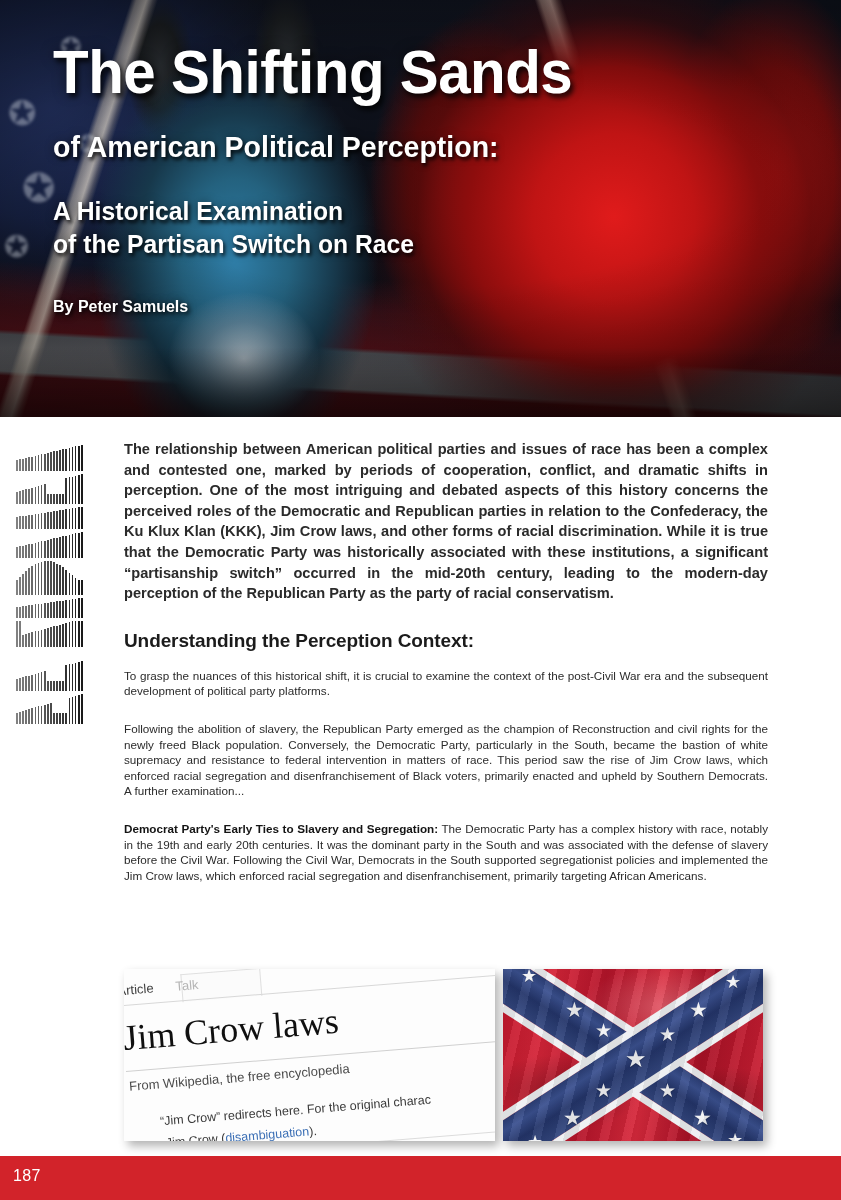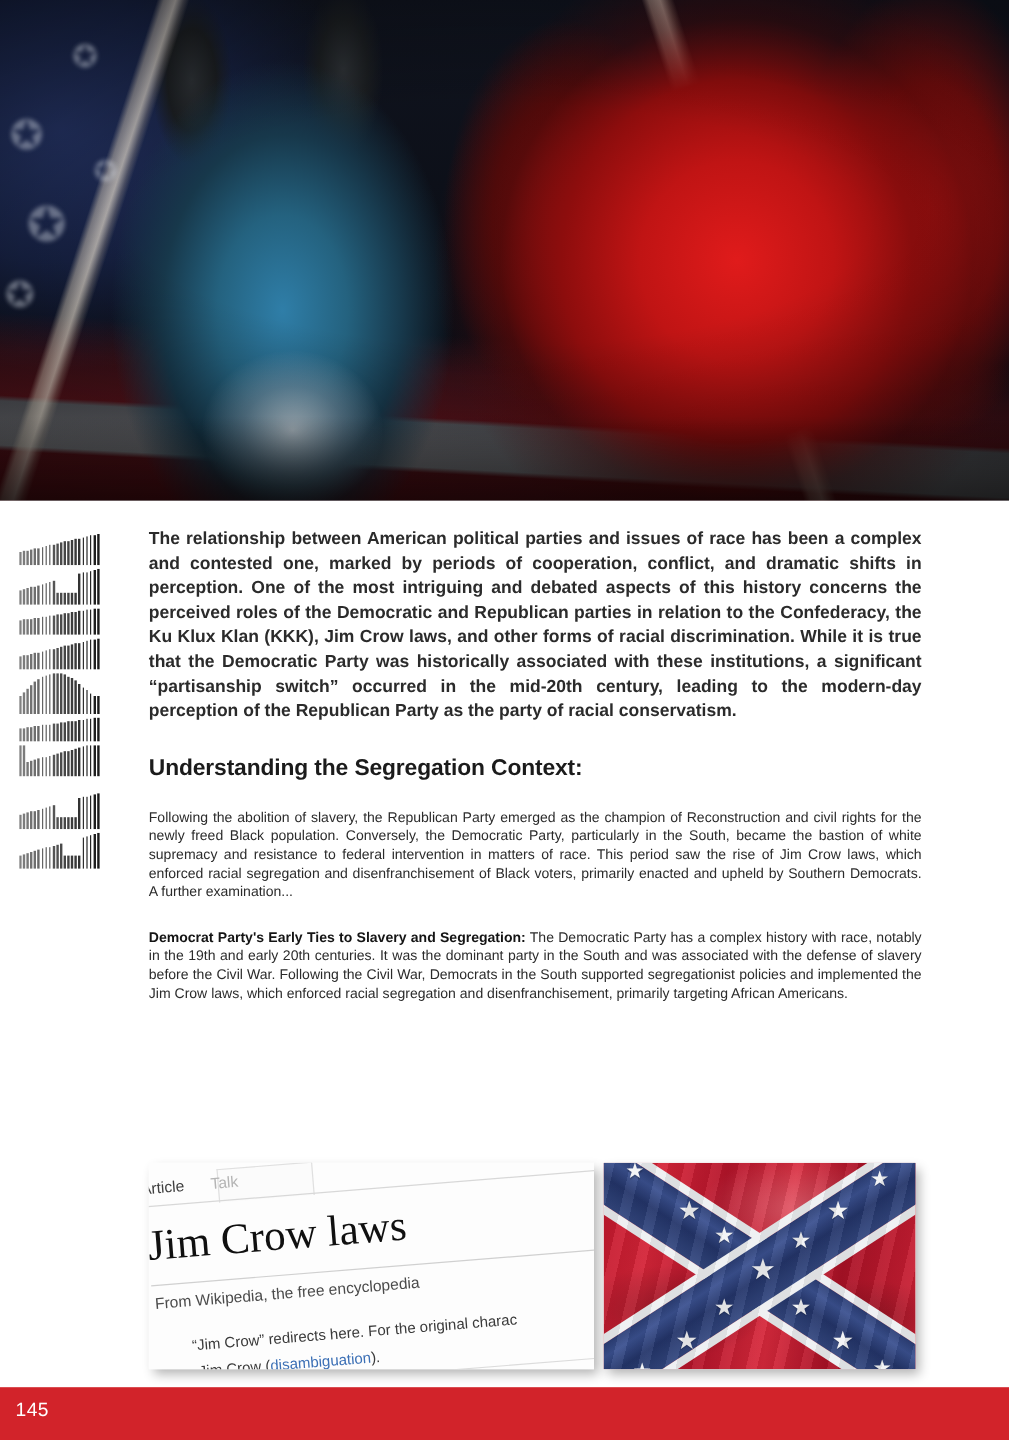--- a/index.html
+++ b/index.html
@@ -361,20 +361,29 @@
   <div class="hero-art"></div>
 
   <span class="hero-star" style="left:8px;  top:96px;">✪</span>
   <span class="hero-star" style="left:60px; top:34px; font-size:26px;">✪</span>
   <span class="hero-star" style="left:22px; top:168px;font-size:40px;">✪</span>
   <span class="hero-star" style="left:78px; top:132px;font-size:24px;">✪</span>
   <span class="hero-star" style="left:4px;  top:232px;font-size:30px;">✪</span>
 
   <div class="hero-shade-bottom"></div>
 
+  <div class="hero-text">
+    <h1 class="title-main">The Shifting Sands</h1>
+    <div class="title-sub">of American Political Perception:</div>
+    <div class="title-sub2">
+      <div>A Historical Examination</div>
+      <div>of the Partisan Switch on Race</div>
+    </div>
+    <div class="byline">By Peter Samuels</div>
+  </div>
 </div>
 
 <div class="content">
 
   <div class="barmark" id="barmark">
       <div class="barmark-row" style="height: 26px;">
         <i style="left: 0px; width: 1.7px; height: 10.92px; opacity: 0.55;"></i>
         <i style="left: 3.09091px; width: 1.7px; height: 11.6381px; opacity: 0.571429;"></i>
         <i style="left: 6.18182px; width: 1.7px; height: 12.3562px; opacity: 0.592857;"></i>
         <i style="left: 9.27273px; width: 1.7px; height: 13.0743px; opacity: 0.614286;"></i>
@@ -588,22 +597,23 @@
         <i style="left: 55.6364px; width: 1.7px; height: 27.3429px; opacity: 0.935714;"></i>
         <i style="left: 58.7273px; width: 1.7px; height: 28.2286px; opacity: 0.957143;"></i>
         <i style="left: 61.8182px; width: 1.7px; height: 29.1143px; opacity: 0.978571;"></i>
         <i style="left: 64.9091px; width: 1.7px; height: 30px; opacity: 1;"></i>
       </div>
     </div>
 
   <div class="col">
     <p class="lead">The relationship between American political parties and issues of race has been a complex and contested one, marked by periods of cooperation, conflict, and dramatic shifts in perception. One of the most intriguing and debated aspects of this history concerns the perceived roles of the Democratic and Republican parties in relation to the Confederacy, the Ku Klux Klan (KKK), Jim Crow laws, and other forms of racial discrimination. While it is true that the Democratic Party was historically associated with these institutions, a significant “partisanship switch” occurred in the mid-20th century, leading to the modern-day perception of the Republican Party as the party of racial conservatism.</p>
 
-    <h2 class="section">Understanding the Segregation Context:</h2>
-
+    <h2 class="section">Understanding the Perception Context:</h2>
+
+    <p class="body">To grasp the nuances of this historical shift, it is crucial to examine the context of the post-Civil War era and the subsequent development of political party platforms.</p>
 
     <p class="body tight">Following the abolition of slavery, the Republican Party emerged as the champion of Reconstruction and civil rights for the newly freed Black population. Conversely, the Democratic Party, particularly in the South, became the bastion of white supremacy and resistance to federal intervention in matters of race. This period saw the rise of Jim Crow laws, which enforced racial segregation and disenfranchisement of Black voters, primarily enacted and upheld by Southern Democrats. A further examination...</p>
 
     <p class="body tight">
       <b>Democrat Party's Early Ties to Slavery and Segregation:</b><span> The Democratic Party has a complex history with race, notably in the 19th and early 20th centuries. It was the dominant party in the South and was associated with the defense of slavery before the Civil War. Following the Civil War, Democrats in the South supported segregationist policies and implemented the Jim Crow laws, which enforced racial segregation and disenfranchisement, primarily targeting African Americans.</span>
     </p>
   </div>
 
   <div class="figures">
 
@@ -648,14 +658,14 @@
         <span class="flag-star" style="left:224px; top:162px;font-size:18px;">★</span>
 
         <div class="flag-sheen"></div>
       </div>
     </div>
 
   </div>
 </div>
 
 <div class="footer">
-  <div class="folio">145</div>
+  <div class="folio">187</div>
 </div>
 
 </body></html>

